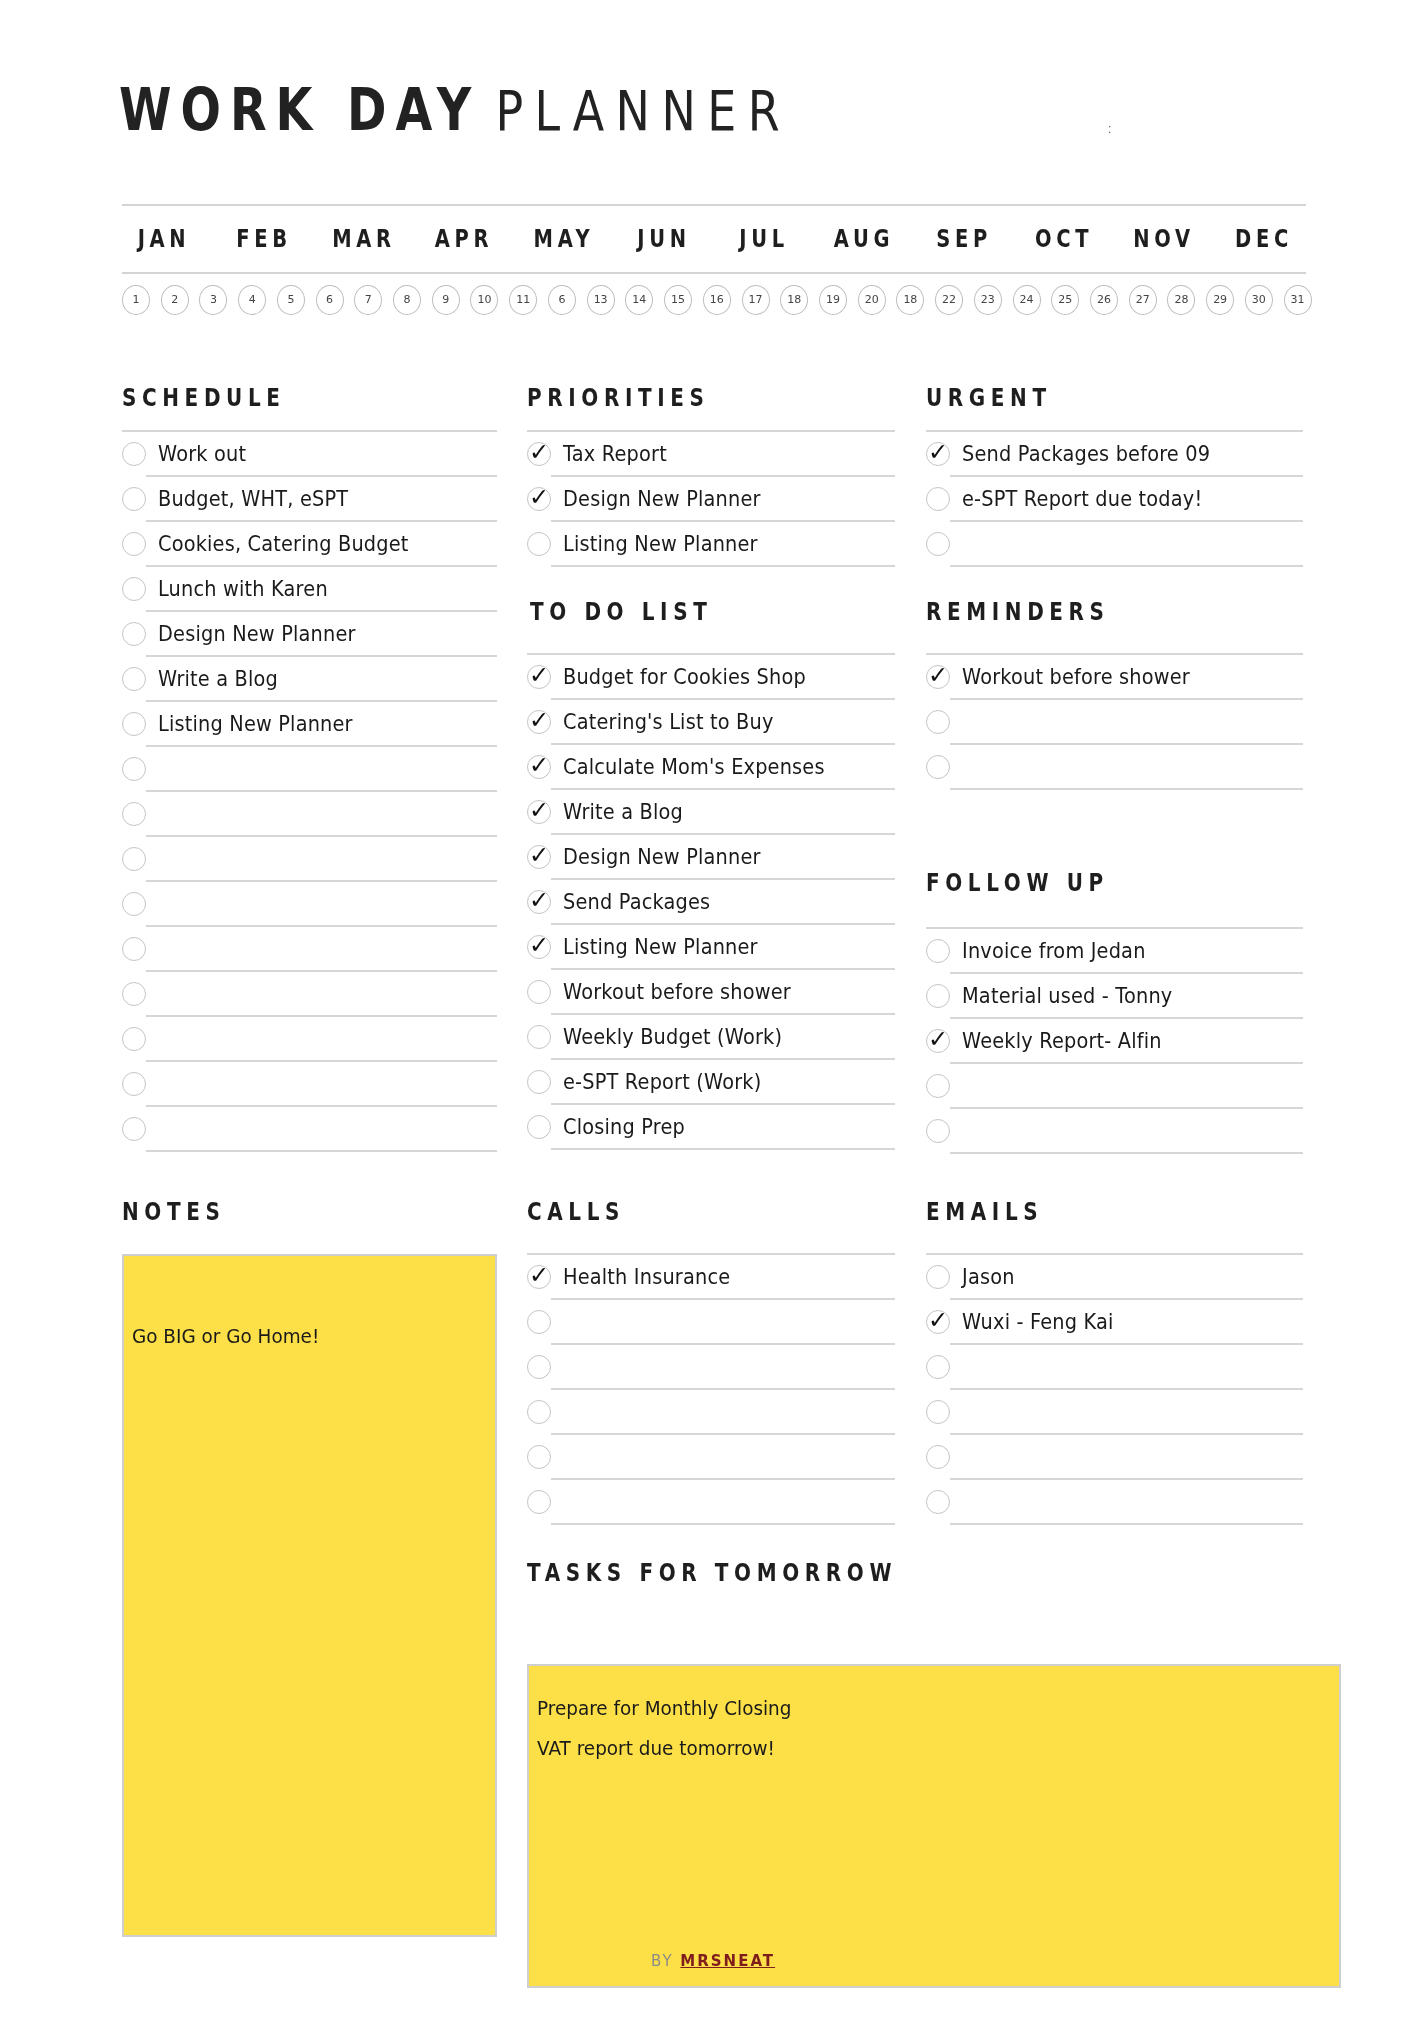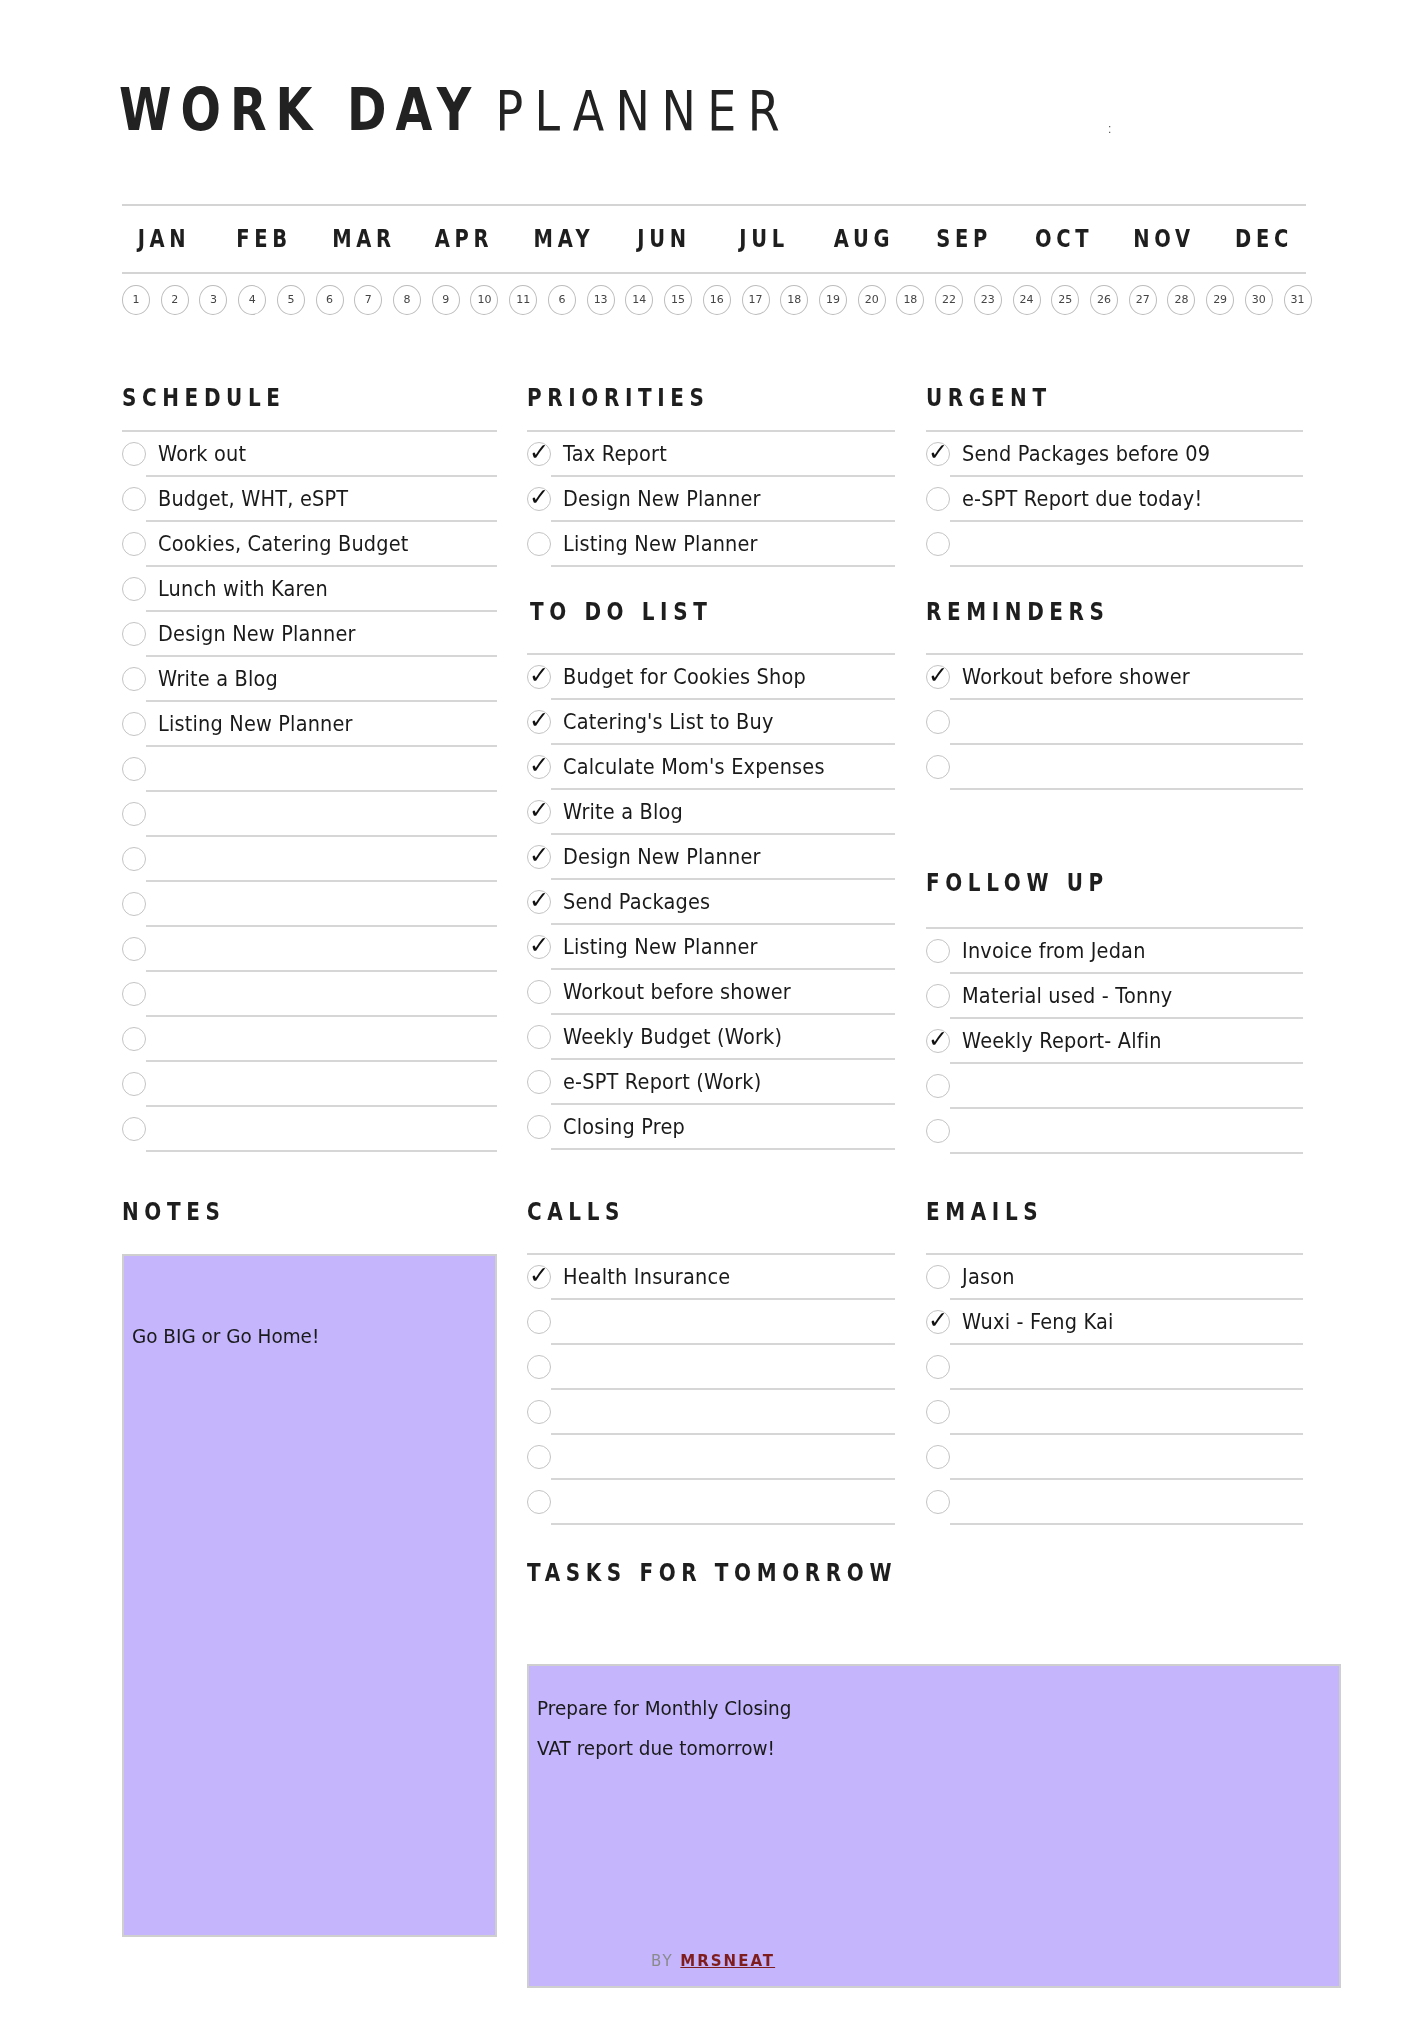--- a/index.html
+++ b/index.html
@@ -36,21 +36,21 @@
   .row { position: relative; height: 45px; }
   .row .cb { position: absolute; left: 0; top: 10px; width: 24px; height: 24px; border: 1px solid #c4c4c4;
              border-radius: 50%; box-sizing: border-box; }
   .row .cb .tick { position: absolute; left: 1px; top: -6px; font-size: 24px; line-height: 30px; color: #111;
                    font-family: "DejaVu Sans", sans-serif; }
   .row .txt { position: absolute; left: 36px; top: 0; height: 45px; line-height: 44px; font-size: 21px; color: #1a1a1a; white-space: nowrap;
               font-family: "DejaVu Sans", sans-serif; letter-spacing: 0.2px; transform: scaleX(0.92); transform-origin: left center; }
   .row .rline { position: absolute; left: 24px; right: 0; bottom: 0; border-top: 2px solid #d6d6d6; }
 
   
-  .box { position: absolute; border: 2px solid #cfcfcf; box-sizing: border-box; background: #c4b5fd; }
+  .box { position: absolute; border: 2px solid #cfcfcf; box-sizing: border-box; background: #fde047; }
   .box-text { position: absolute; font-family: "DejaVu Sans", sans-serif; font-size: 20px; color: #1a1a1a; white-space: nowrap;
               transform: scaleX(0.92); transform-origin: left center; }
 
   .footer { left: 0; width: 1426px; top: 1952px; text-align: center; font-family: "DejaVu Sans", sans-serif; font-size: 15px; letter-spacing: 2px; }
   .footer .by { color: #8a8a8a; margin-top: 36px; }
   .footer .brand { color: #7f1d1d; font-weight: bold; text-decoration: underline; }
 </style>
 </head>
 <body>
 

